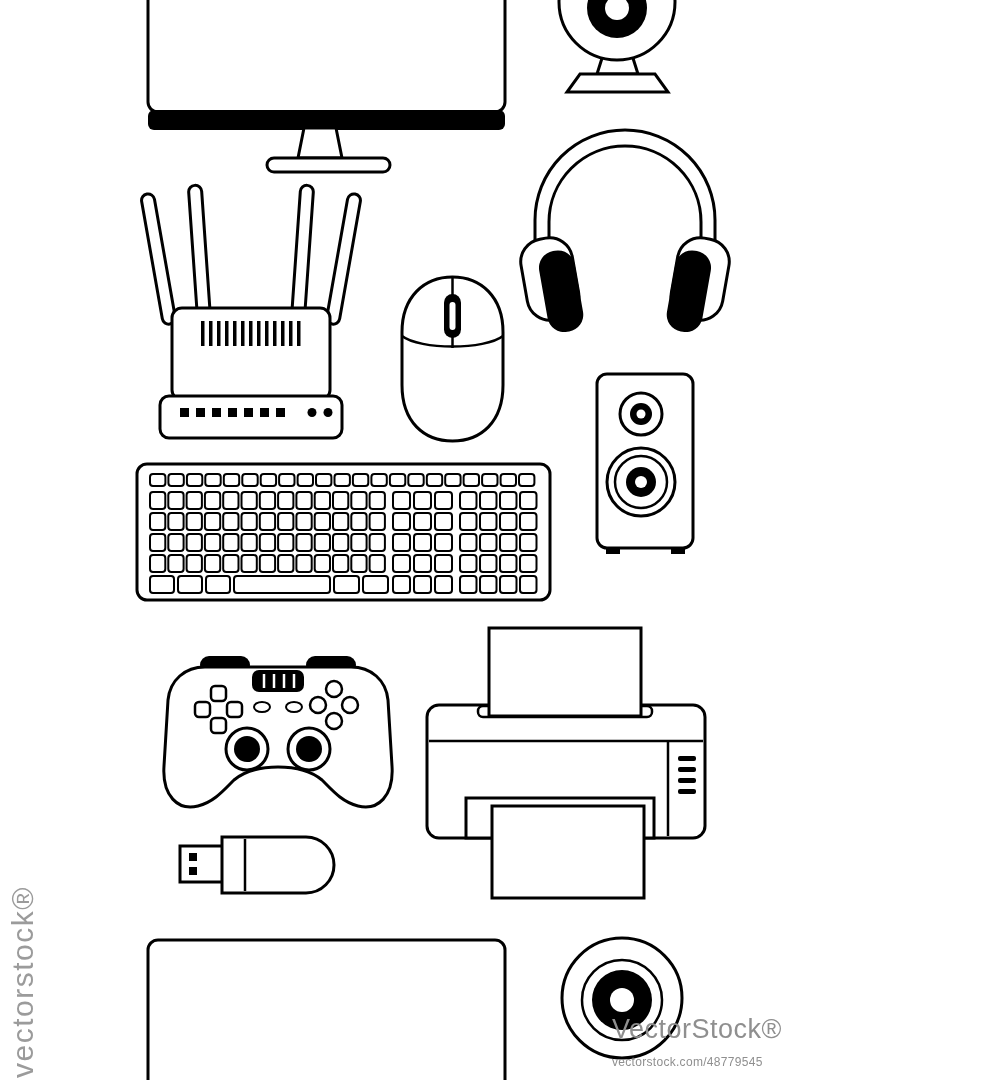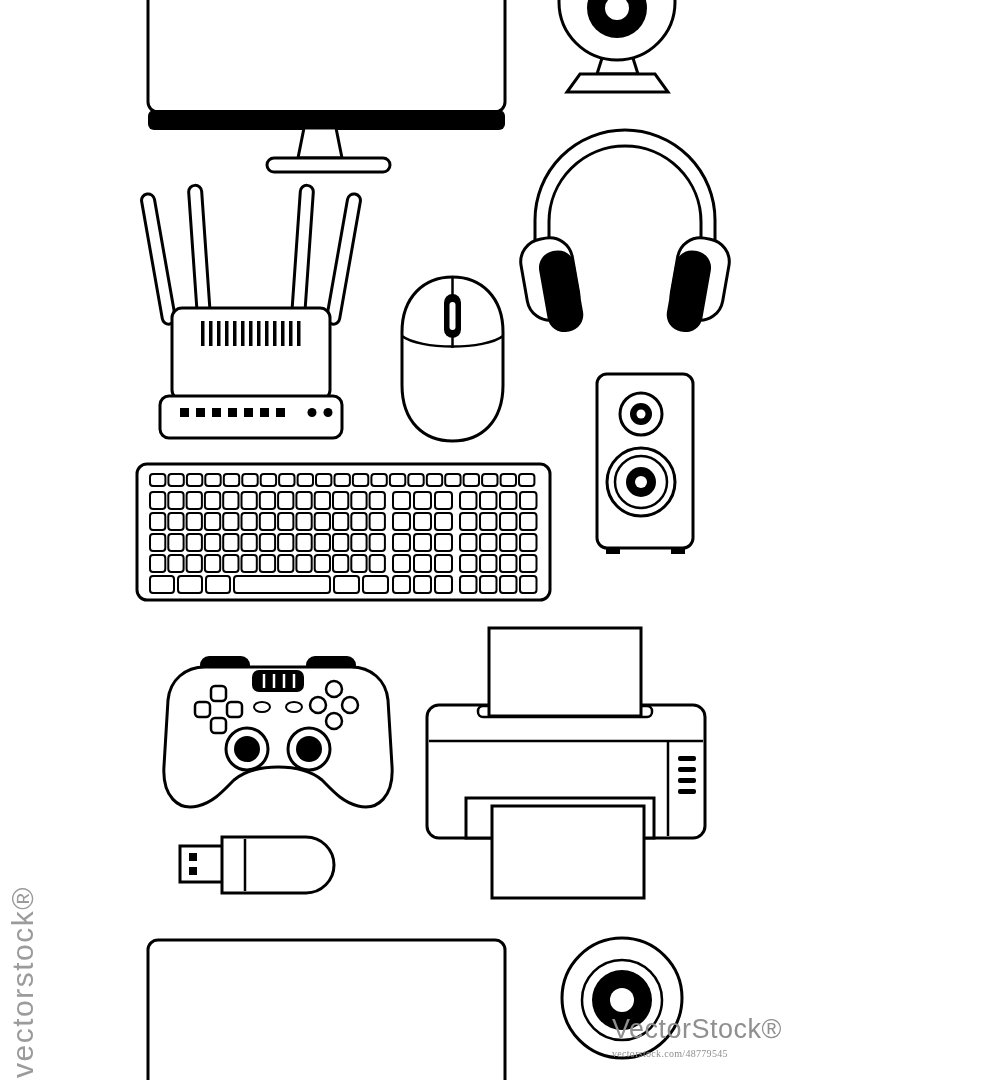--- a/index.html
+++ b/index.html
@@ -12,21 +12,21 @@
   .wm-left {
     position:absolute; left:6px; top:1078px;
     transform:rotate(-90deg); transform-origin:0 0;
     font-size:30px; letter-spacing:1.5px; color:#9b9b9b;
     white-space:nowrap;
   }
   .wm-br {
     position:absolute; left:612px; top:1014px; color:#8f8f8f;
   }
   .wm-brand { font-size:27px; letter-spacing:0.5px; }
-  .wm-url   { font-size:10px; margin-top:3px; letter-spacing:0.3px;font-family:Liberation Serif, serif; }
+  .wm-url   { font-size:12px; margin-top:10px; letter-spacing:0.3px; }
 </style>
 </head>
 <body>
 
 <div class="canvas">
 
   <svg viewBox="0 0 1000 1080" width="1000" height="1080" xmlns="http://www.w3.org/2000/svg">
 
     <g>
       <rect x="148" y="-40" width="357" height="152" rx="10" fill="#fff" stroke="#000" stroke-width="3"></rect>

